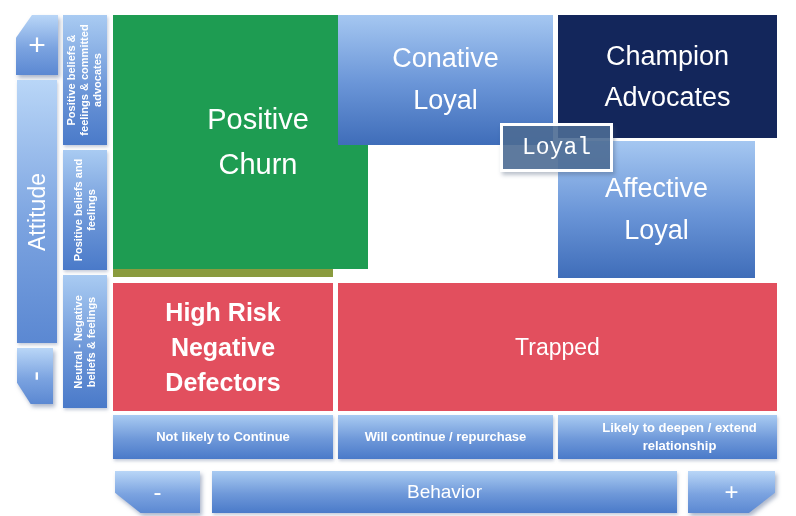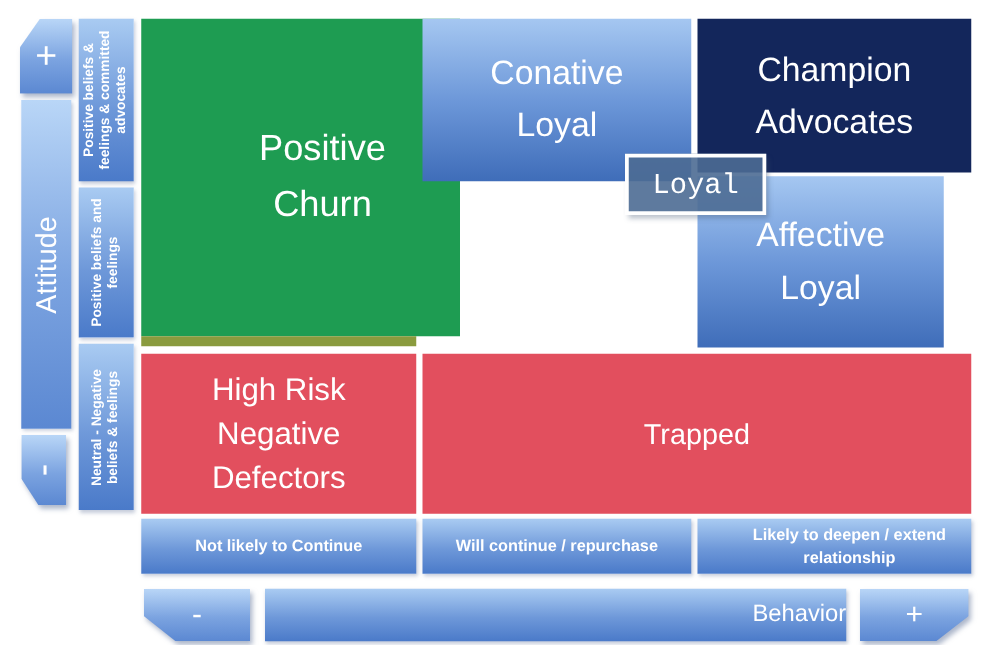--- a/index.html
+++ b/index.html
@@ -53,41 +53,41 @@
   .c-green span { max-width:170px; }
   .olive      { left:113px; top:269px; width:220px; height:8px; background:#8a9b3e; }
   .c-conative { left:338px; top:15px;  width:215px; height:130px; font-size:27px; line-height:1.55; }
   .c-conative span { max-width:175px; }
   .c-champion { left:558px; top:15px;  width:219px; height:123px; background:#13265b; font-size:27px; line-height:1.5; }
   .c-champion span { max-width:205px; }
   .c-cognitive{ left:338px; top:150px; width:215px; height:128px; font-size:27px; line-height:1.55; }
   .c-cognitive span { max-width:175px; }
   .c-affective{ left:558px; top:141px; width:197px; height:137px; font-size:27px; line-height:1.55; }
   .c-affective span { max-width:175px; }
-  .c-highrisk { left:113px; top:283px; width:220px; height:128px; background:#e24f5e; font-size:25px; line-height:1.4; }
+  .c-highrisk { left:113px; top:283px; width:220px; height:128px; background:#e24f5e; font-size:25px; line-height:1.4;font-weight:bold; }
   .c-highrisk span { max-width:135px; }
   .c-trapped  { left:338px; top:283px; width:439px; height:128px; background:#e24f5e; font-size:23px; }
   .loyal-badge {
     left:500px; top:123px; width:113px; height:49px;
     background:rgba(77,108,148,0.9); border:3px solid #fff; box-sizing:border-box;
     font-size:23px; box-shadow:2px 3px 4px rgba(60,80,110,0.35);font-family:Liberation Mono, monospace;
   }
 
   
   .blabel {
     position:absolute; top:415px; height:44px;
     display:flex; align-items:center; justify-content:center; text-align:center;
     color:#fff; font-weight:bold; font-size:13px; line-height:1.35;
   }
   .blabel1 { left:113px; width:220px; } .blabel1 span { max-width:135px; }
   .blabel2 { left:338px; width:215px; }
   .blabel3 { left:558px; width:219px;justify-content:flex-end; } .blabel3 span { max-width:195px; }
   .beh-bar {
     left:212px; top:471px; width:465px; height:42px;
-    display:flex; align-items:center; justify-content:flex-end;
+    display:flex; align-items:center; justify-content:center;
     color:#fff; font-size:19px;
   }
 </style>
 </head>
 <body>
 
 <div class="canvas">
 
   <div class="arrow att-plus">
     <div>

